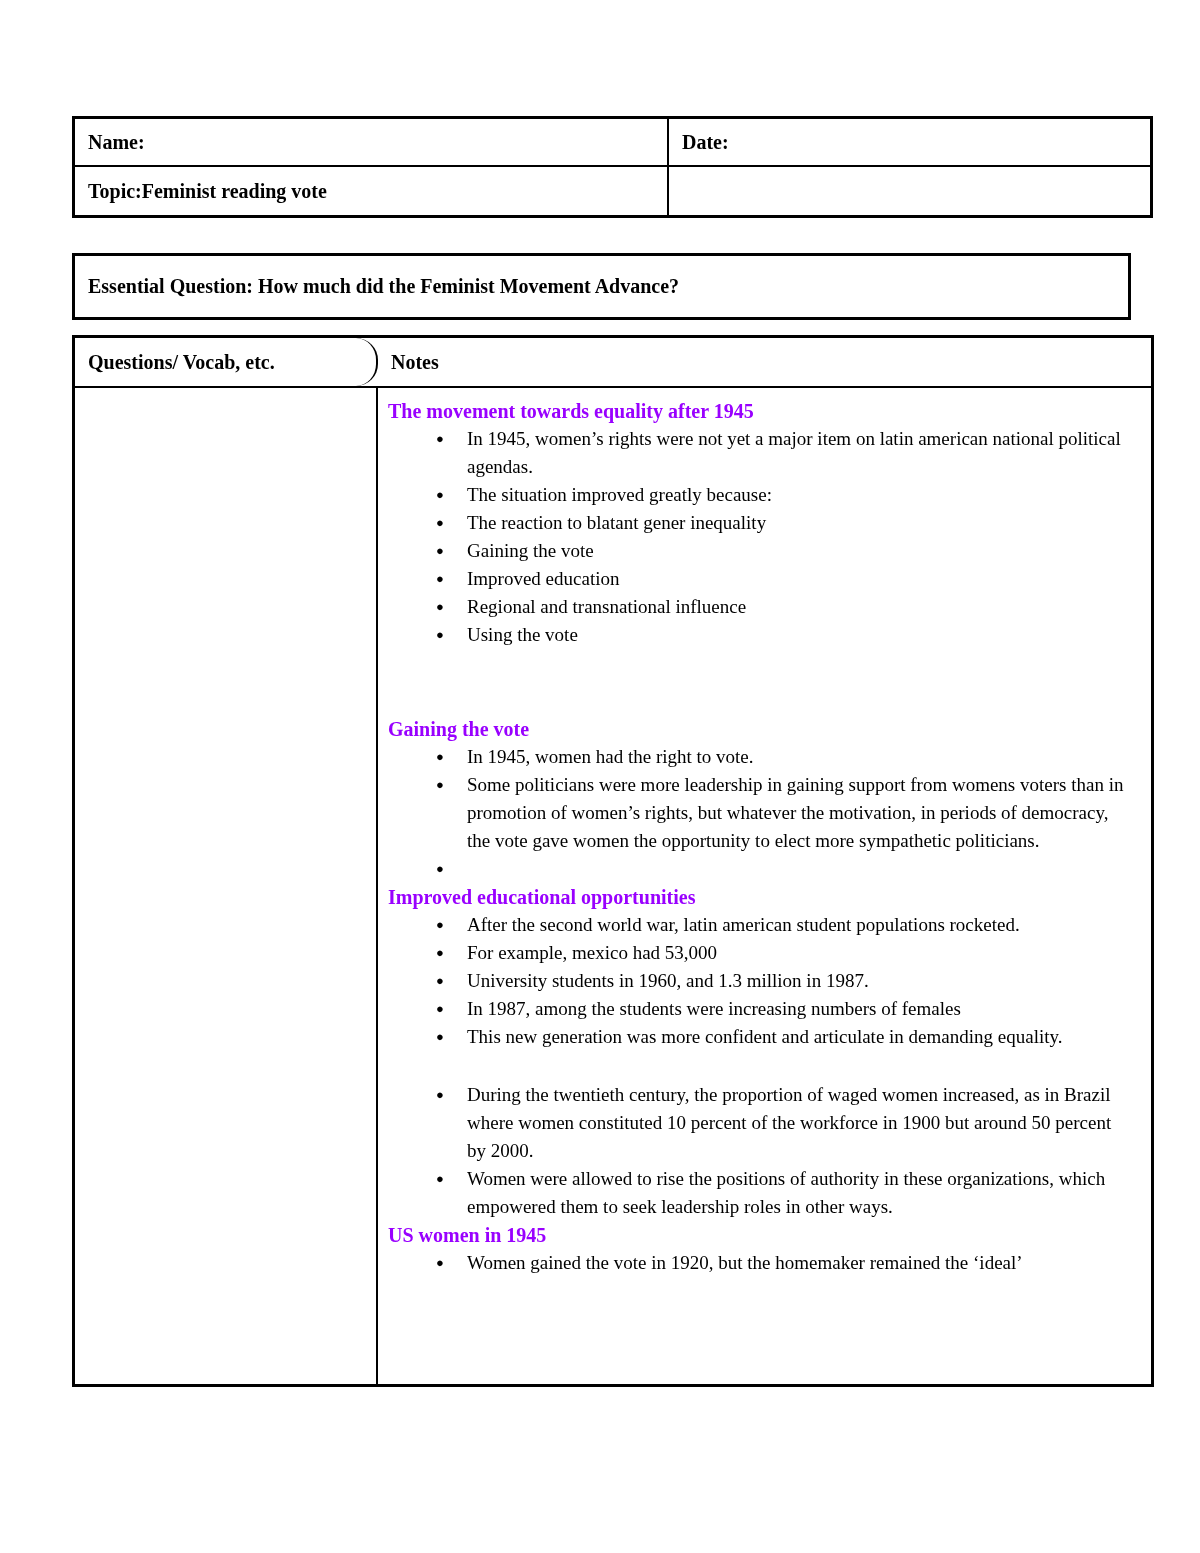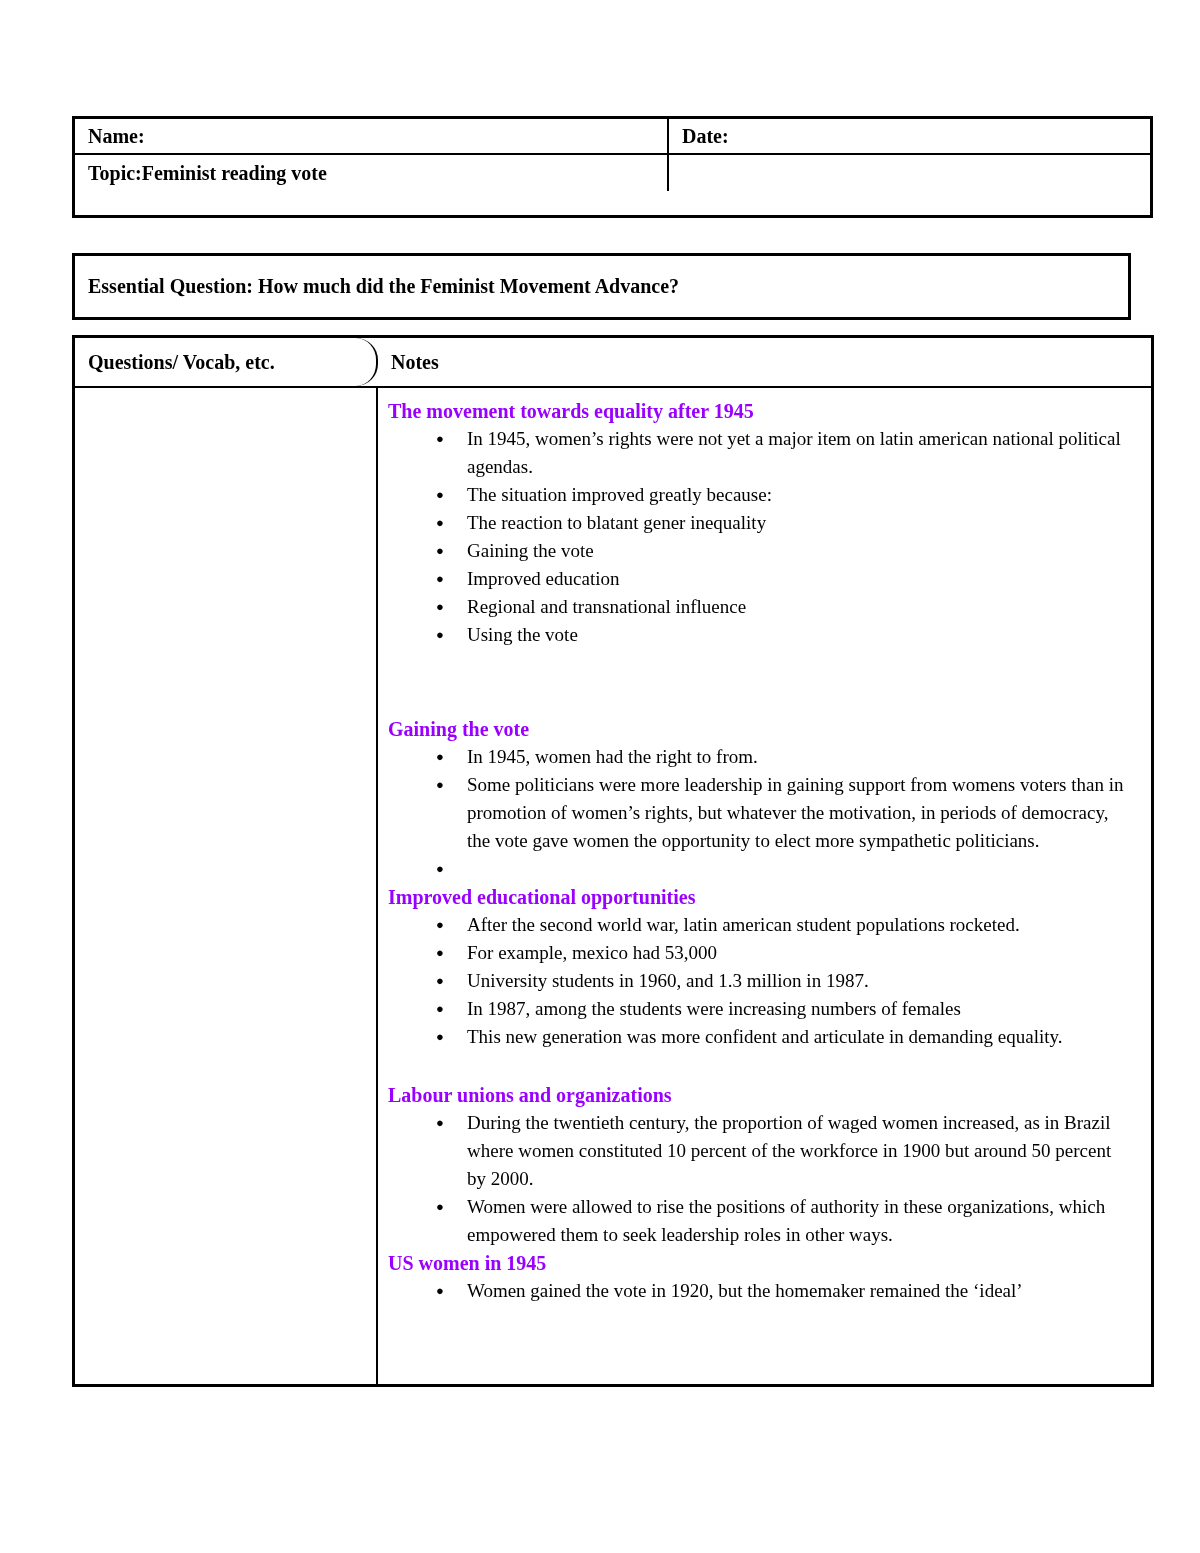--- a/index.html
+++ b/index.html
@@ -7,21 +7,21 @@
   body {
     width:1200px; height:1553px; position:relative;
     font-family:"Liberation Serif", serif; color:#000000;
   }
 
   
   .hdr-table {
     position:absolute; left:72px; top:116px; width:1081px; height:102px;
     border:3px solid #000;
   }
-  .hdr-row { display:flex; height:36px;justify-content:space-between; }
+  .hdr-row { display:flex; height:48px;justify-content:space-between; }
   .hdr-row.first { border-bottom:2px solid #000; }
   .hdr-cell { display:flex; align-items:center; padding-left:13px;
               font-weight:bold; font-size:20px; }
   .hdr-cell.left  { width:594px; border-right:2px solid #000; }
   .hdr-cell.right { flex:1; }
 
   
   .eq-box {
     position:absolute; left:72px; top:253px; width:1059px; height:67px;
     border:3px solid #000; display:flex; align-items:center; padding-left:13px;
@@ -114,21 +114,21 @@
           </div>
           <div class="bullet-item">
             <span class="bullet-glyph">●</span>
             <span class="bullet-text">Using the vote</span>
           </div>
         </div>
         <div class="section gap-none">
           <div class="section-heading">Gaining the vote</div>
           <div class="bullet-item">
             <span class="bullet-glyph">●</span>
-            <span class="bullet-text">In 1945, women had the right to from.</span>
+            <span class="bullet-text">In 1945, women had the right to vote.</span>
           </div>
           <div class="bullet-item">
             <span class="bullet-glyph">●</span>
             <span class="bullet-text">Some politicians were more leadership in gaining support from womens voters than in promotion of women’s rights, but whatever the motivation, in periods of democracy, the vote gave women the opportunity to elect more sympathetic politicians.</span>
           </div>
           <div class="bullet-item">
             <span class="bullet-glyph">●</span>
             <span class="bullet-text"></span>
           </div>
         </div>
@@ -149,21 +149,20 @@
           <div class="bullet-item">
             <span class="bullet-glyph">●</span>
             <span class="bullet-text">In 1987, among the students were increasing numbers of females</span>
           </div>
           <div class="bullet-item">
             <span class="bullet-glyph">●</span>
             <span class="bullet-text">This new generation was more confident and articulate in demanding equality.</span>
           </div>
         </div>
         <div class="section gap-none">
-          <div class="section-heading">Labour unions and organizations</div>
           <div class="bullet-item">
             <span class="bullet-glyph">●</span>
             <span class="bullet-text">During the twentieth century, the proportion of waged women increased, as in Brazil where women constituted 10 percent of the workforce in 1900 but around 50 percent by 2000.</span>
           </div>
           <div class="bullet-item">
             <span class="bullet-glyph">●</span>
             <span class="bullet-text"> Women were allowed to rise the positions of authority in these organizations, which empowered them to seek leadership roles in other ways.</span>
           </div>
         </div>
         <div class="section gap-none">

